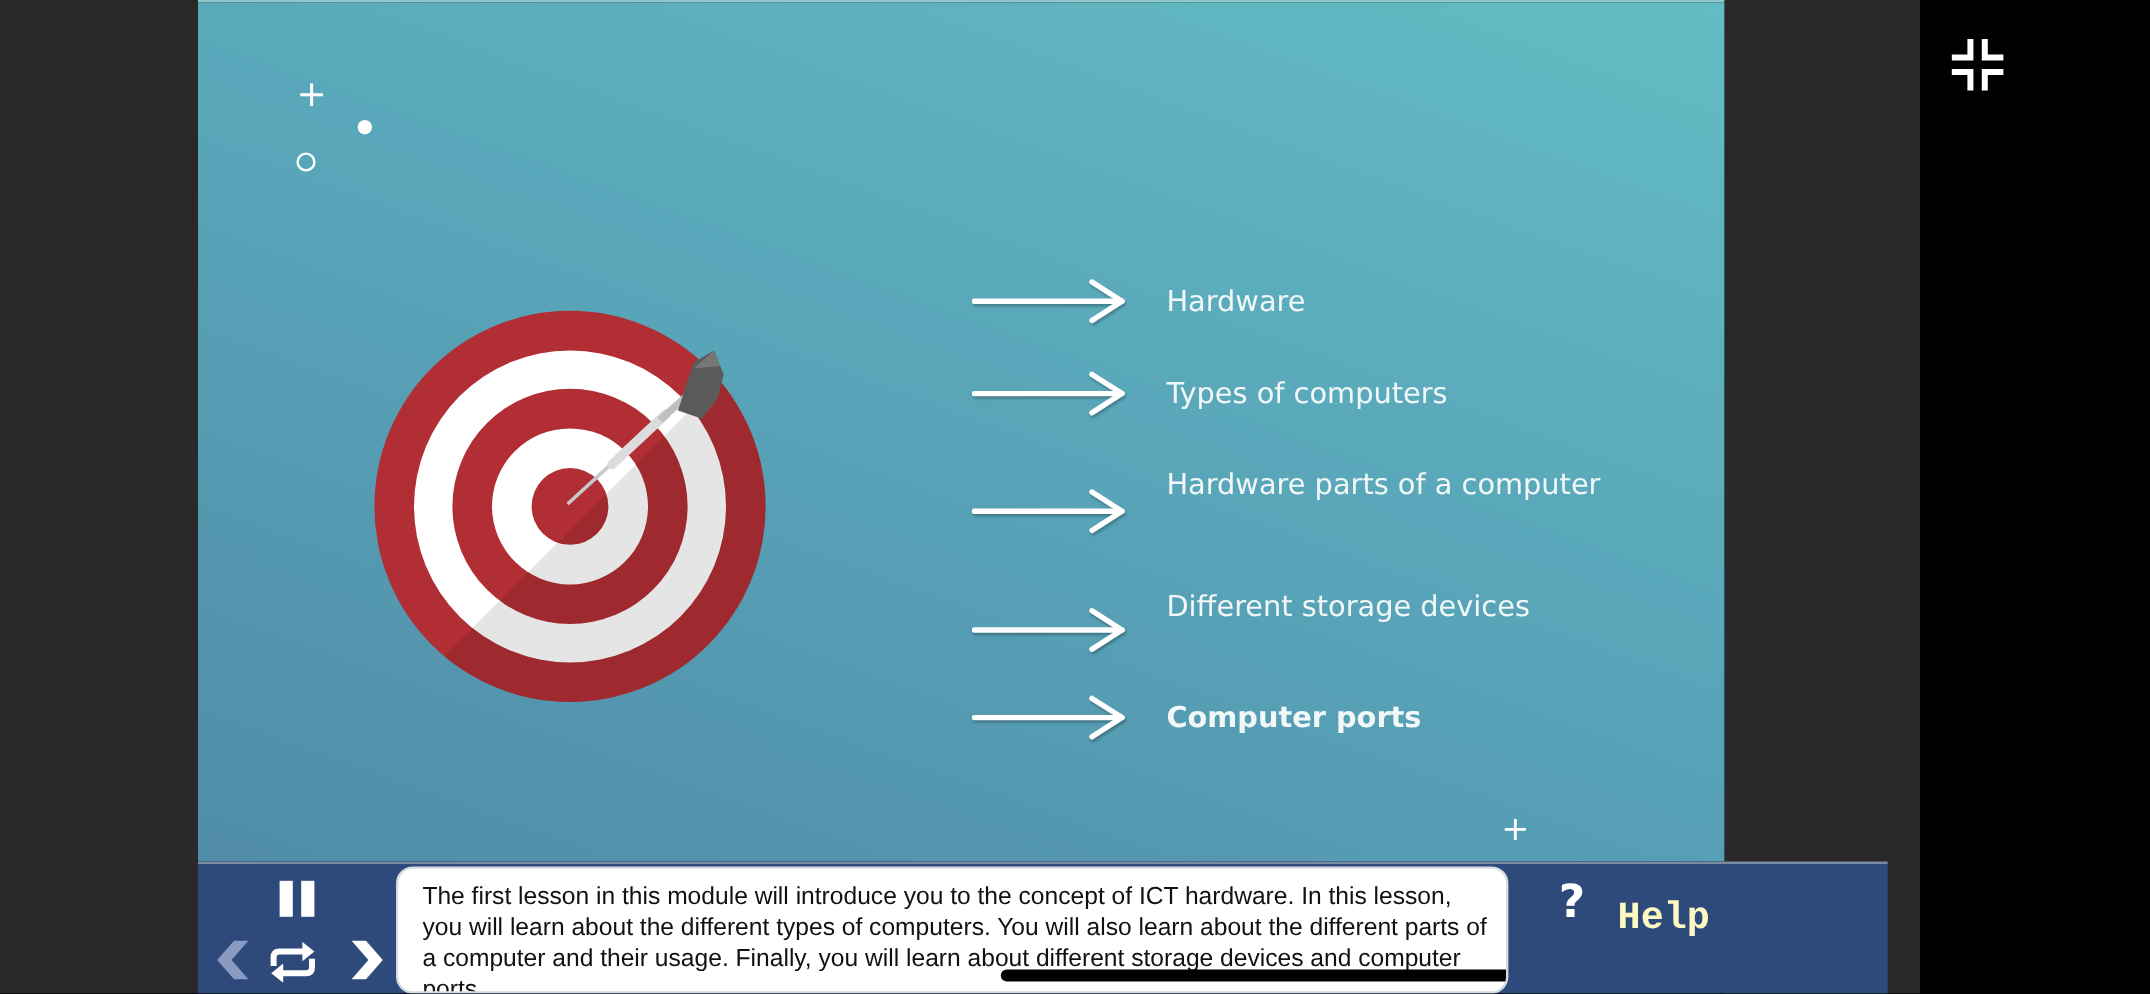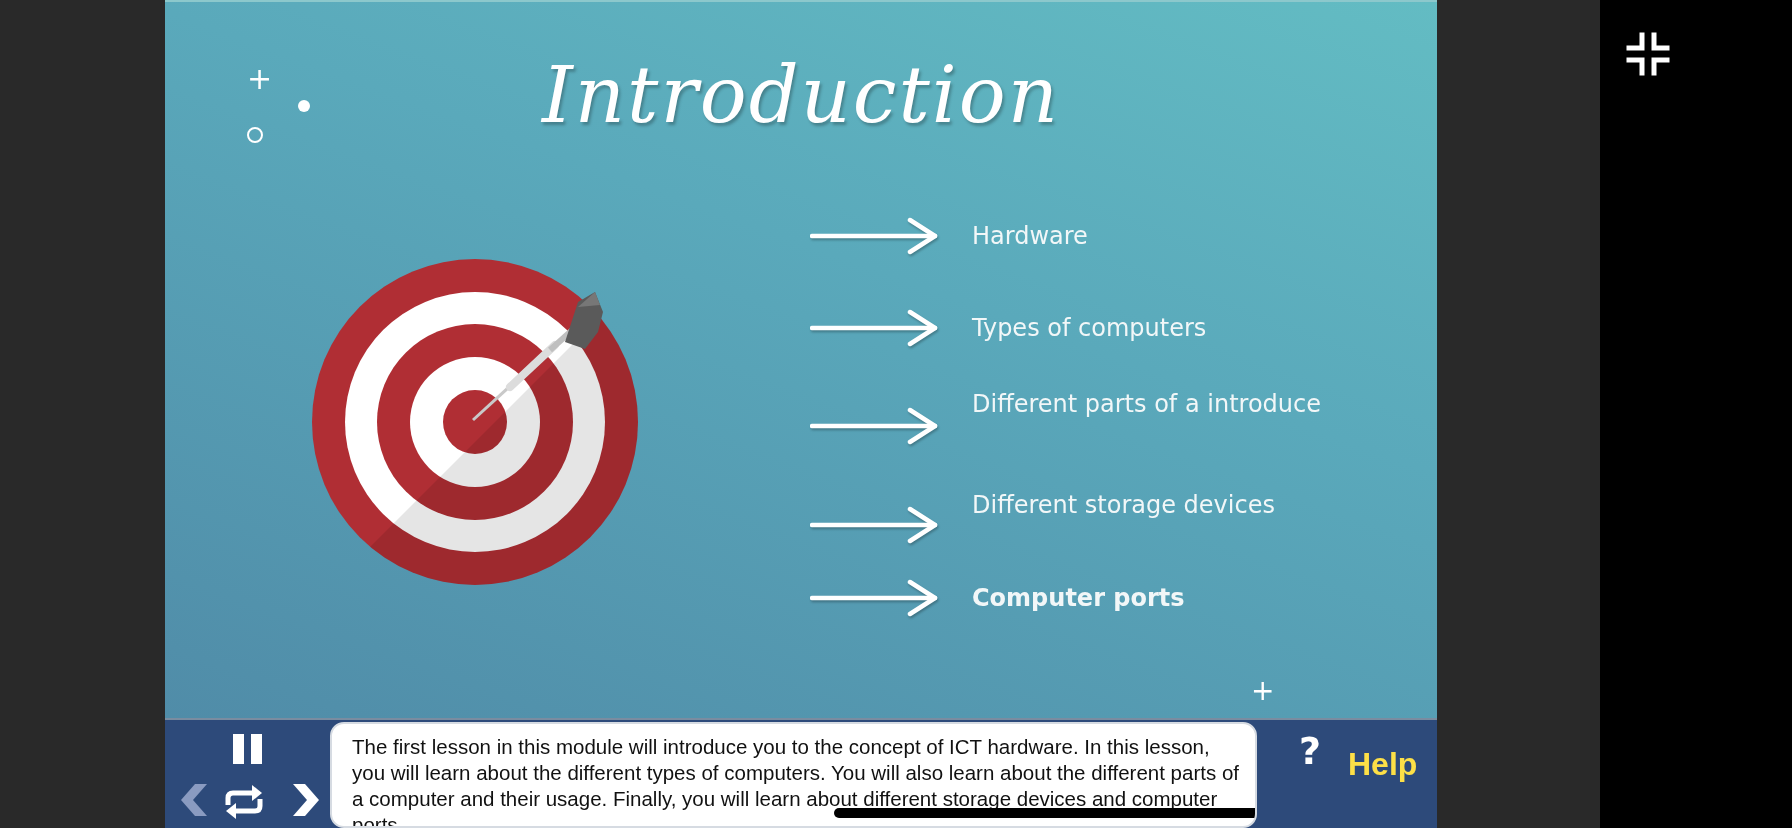--- a/index.html
+++ b/index.html
@@ -32,42 +32,42 @@
   .deco-plus2 { left: 1086px; top: 675px; font-size: 28px; line-height: 28px; }
 
   .target { position: absolute; left: 145px; top: 245px; width: 340px; height: 340px; }
 
   .topics { position: absolute; left: 645px; top: 0; width: 600px; height: 718px; }
   .topic { position: absolute; left: 0; height: 40px; display: flex; align-items: center; }
   .topic svg { width: 130px; height: 40px; filter: drop-shadow(1px 2px 1px rgba(0,0,0,0.25)); }
   .topic-label { position: absolute; left: 162px; font-family: "DejaVu Sans", sans-serif; font-size: 24px; color: #f2f7f8; white-space: nowrap; }
 
   .control-bar {
-    position: absolute; left: 165px; top: 718px; width: 1272px; height: 110px;
+    position: absolute; left: 165px; top: 718px; width: 1408px; height: 110px;
     background: #2d4a7a; border-top: 2px solid #7a8ca0;
   }
   .ctrl { position: absolute; cursor: pointer; }
   .pause-btn { left: 66px; top: 12px; width: 34px; height: 34px; }
   .prev-btn { left: 14px; top: 62px; width: 30px; height: 36px; }
   .loop-btn { left: 57px; top: 63px; width: 44px; height: 38px; }
   .next-btn { left: 126px; top: 62px; width: 30px; height: 36px; }
 
   .narration-box {
     position: absolute; left: 165px; top: 2px; width: 927px; height: 106px;
     background: #fff; border-radius: 14px; border: 2px solid #d6dbe2;
     padding: 10px 12px 0 20px;
     font-family: "Liberation Sans", sans-serif; font-size: 20.5px; line-height: 26px; color: #111;
     overflow: hidden;
   }
   .scroll-thumb { position: absolute; left: 502px; top: 84px; width: 460px; height: 10px; background: #000; border-radius: 5px; }
 
   .help-btn { left: 1125px; top: 6px; width: 140px; height: 50px; display: flex; align-items: center; }
   .menu-btn { left: 1110px; top: 58px; width: 155px; height: 50px; display: flex; align-items: center; }
   .help-q { font-family: "DejaVu Sans", sans-serif; font-weight: bold; font-size: 38px; color: #fff; width: 40px; text-align: center; }
-  .ctrl-label { font-family: Liberation Sans, sans-serif; font-weight: bold; font-size: 32px; color: #fde047; margin-left: 18px; margin-top: 27px; }
+  .ctrl-label { font-family: Liberation Mono, monospace; font-weight: bold; font-size: 32px; color: #fef9c3; margin-left: 18px; margin-top: 27px; }
   .menu-icon { width: 40px; height: 36px; }
   .menu-btn .ctrl-label { margin-left: 12px; font-size: 36px; }
 </style>
 </head>
 <body>
 
 <div class="left-gutter"></div>
 <div class="right-gutter"></div>
 <div class="black-strip"></div>
 
@@ -76,21 +76,20 @@
     <g fill="none" stroke="#fff" stroke-width="5" stroke-linecap="square">
       <polyline points="16,3 16,16 3,16"></polyline>
       <polyline points="28,3 28,16 41,16"></polyline>
       <polyline points="3,28 16,28 16,41"></polyline>
       <polyline points="41,28 28,28 28,41"></polyline>
     </g>
   </svg>
 </div>
 
 <div class="slide">
-  <div class="slide-title">Introduction</div>
 
   <div class="deco deco-plus1">+</div>
   <div class="deco deco-dot"></div>
   <div class="deco deco-circle"></div>
   <div class="deco deco-plus2">+</div>
 
   <svg class="target" viewBox="0 0 340 340">
     <defs>
       <clipPath id="tclip">
           <circle cx="165" cy="175" r="163"></circle>
@@ -105,21 +104,21 @@
       <polygon points="340,20 340,340 0,340 40,320 300,60" fill="rgba(0,0,0,0.10)"></polygon>
     </g>
     <line x1="163" y1="173" x2="210" y2="130" stroke="#c9c9c9" stroke-width="3"></line>
     <line x1="200" y1="140" x2="245" y2="98" stroke="#dcdcdc" stroke-width="8" stroke-linecap="round"></line>
     <line x1="240" y1="103" x2="268" y2="78" stroke="#bfbfbf" stroke-width="6"></line>
     <polygon points="255,95 268,55 285,45 293,65 288,85 275,102" fill="#5a5a5a"></polygon>
     <polygon points="268,60 285,45 290,58" fill="#777"></polygon>
   </svg>
 
   <div class="topics">
-    <div class="topic" style="top:214px;">
+    <div class="topic" style="top:229px;">
       <svg viewBox="0 0 130 40">
           <g fill="none" stroke="#fff" stroke-width="4.5" stroke-linecap="round" stroke-linejoin="round">
             <line x1="2" y1="20" x2="125" y2="20"></line>
             <polyline points="100,4 125,20 100,36"></polyline>
           </g>
         </svg>
       <span class="topic-label">Hardware</span>
     </div>
     <div class="topic" style="top:306px;justify-content:center;">
       <svg viewBox="0 0 130 40">
@@ -130,21 +129,21 @@
         </svg>
       <span class="topic-label">Types of computers</span>
     </div>
     <div class="topic" style="top:404px;">
       <svg viewBox="0 0 130 40">
           <g fill="none" stroke="#fff" stroke-width="4.5" stroke-linecap="round" stroke-linejoin="round">
             <line x1="2" y1="20" x2="125" y2="20"></line>
             <polyline points="100,4 125,20 100,36"></polyline>
           </g>
         </svg>
-      <span class="topic-label" style="top:-16px;">Different parts of a introduce</span>
+      <span class="topic-label" style="top:-16px;">Hardware parts of a computer</span>
     </div>
     <div class="topic" style="top:503px;">
       <svg viewBox="0 0 130 40">
           <g fill="none" stroke="#fff" stroke-width="4.5" stroke-linecap="round" stroke-linejoin="round">
             <line x1="2" y1="20" x2="125" y2="20"></line>
             <polyline points="100,4 125,20 100,36"></polyline>
           </g>
         </svg>
       <span class="topic-label" style="top:-14px;text-align:center;">Different storage devices</span>
     </div>

